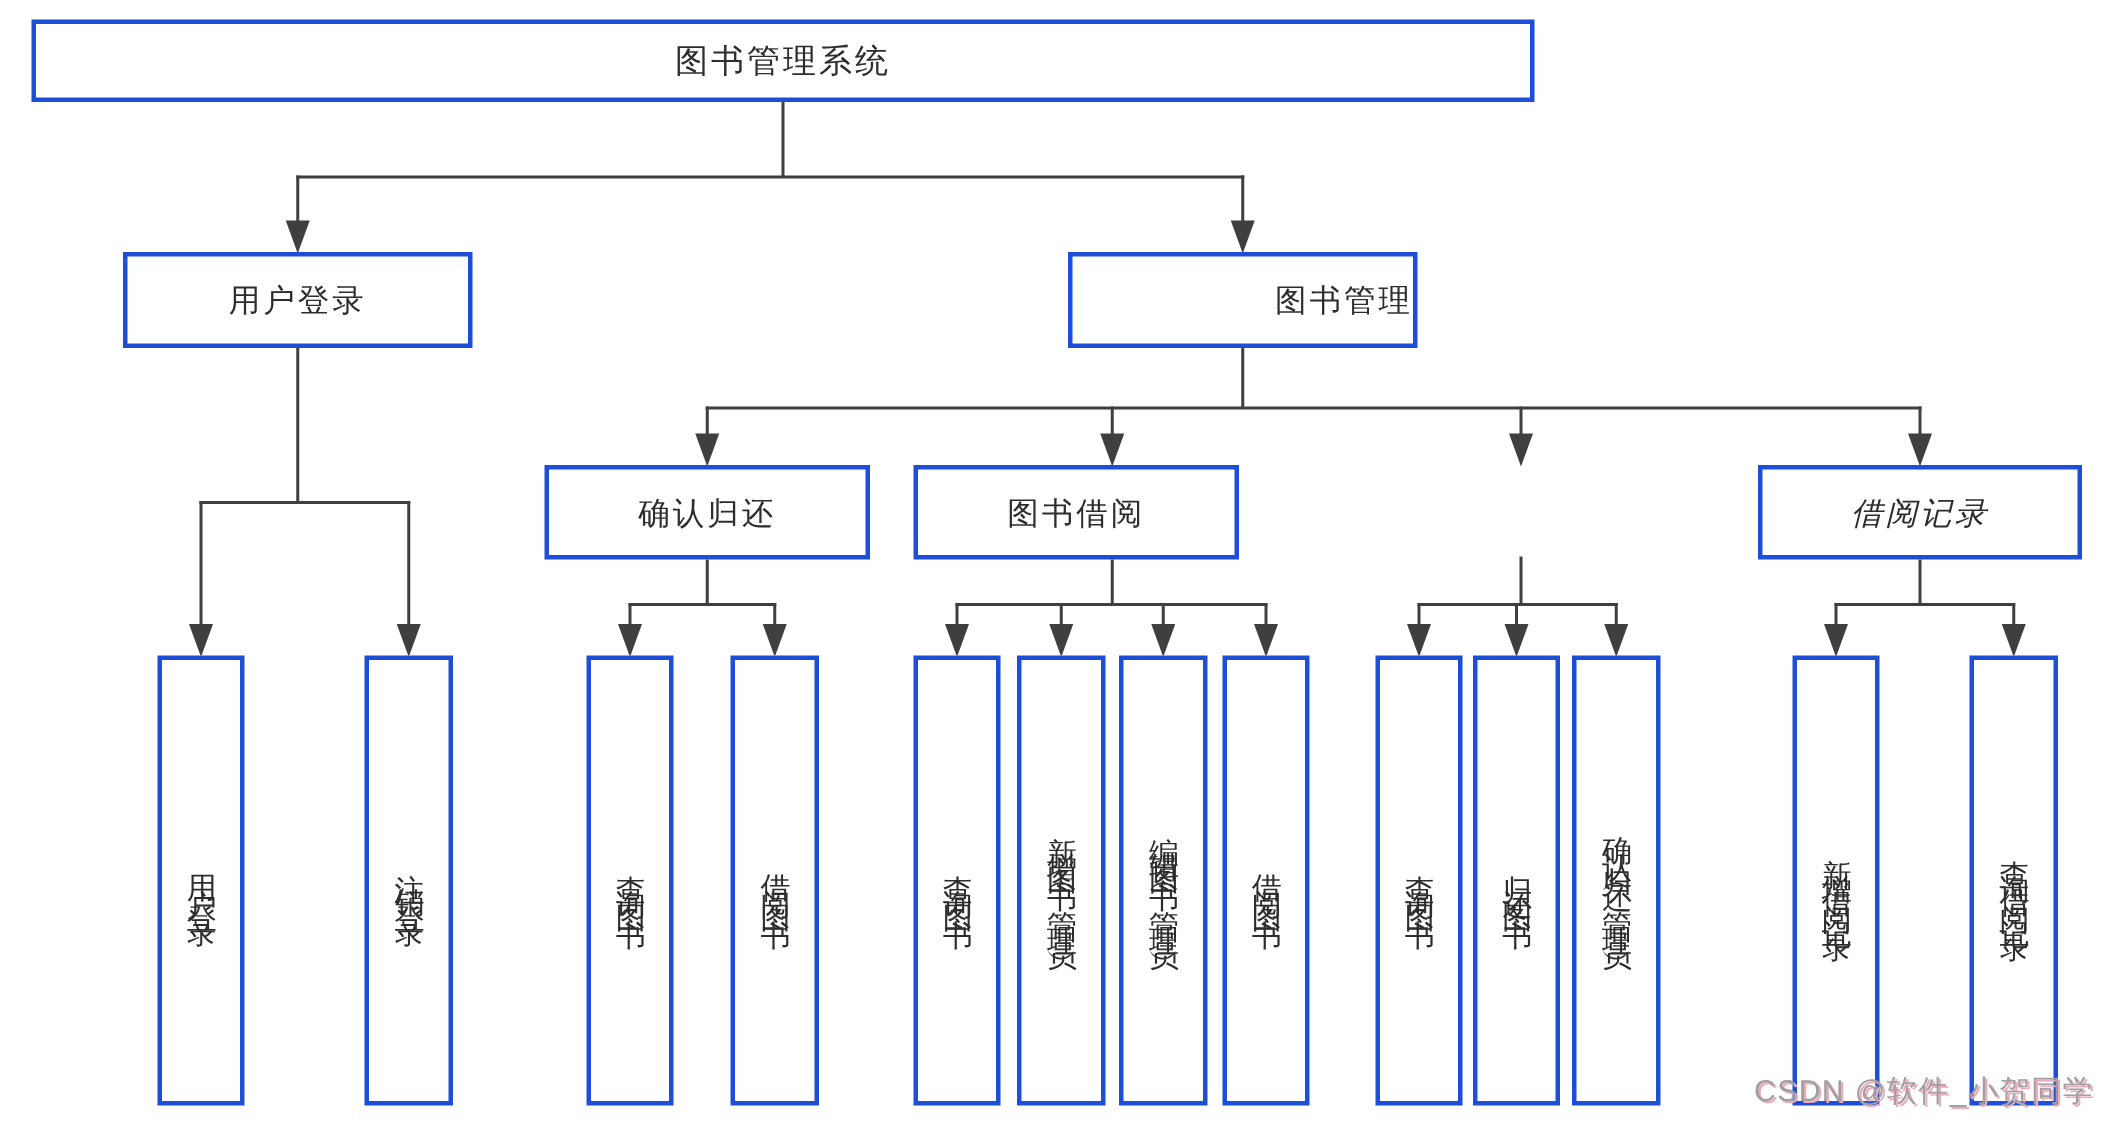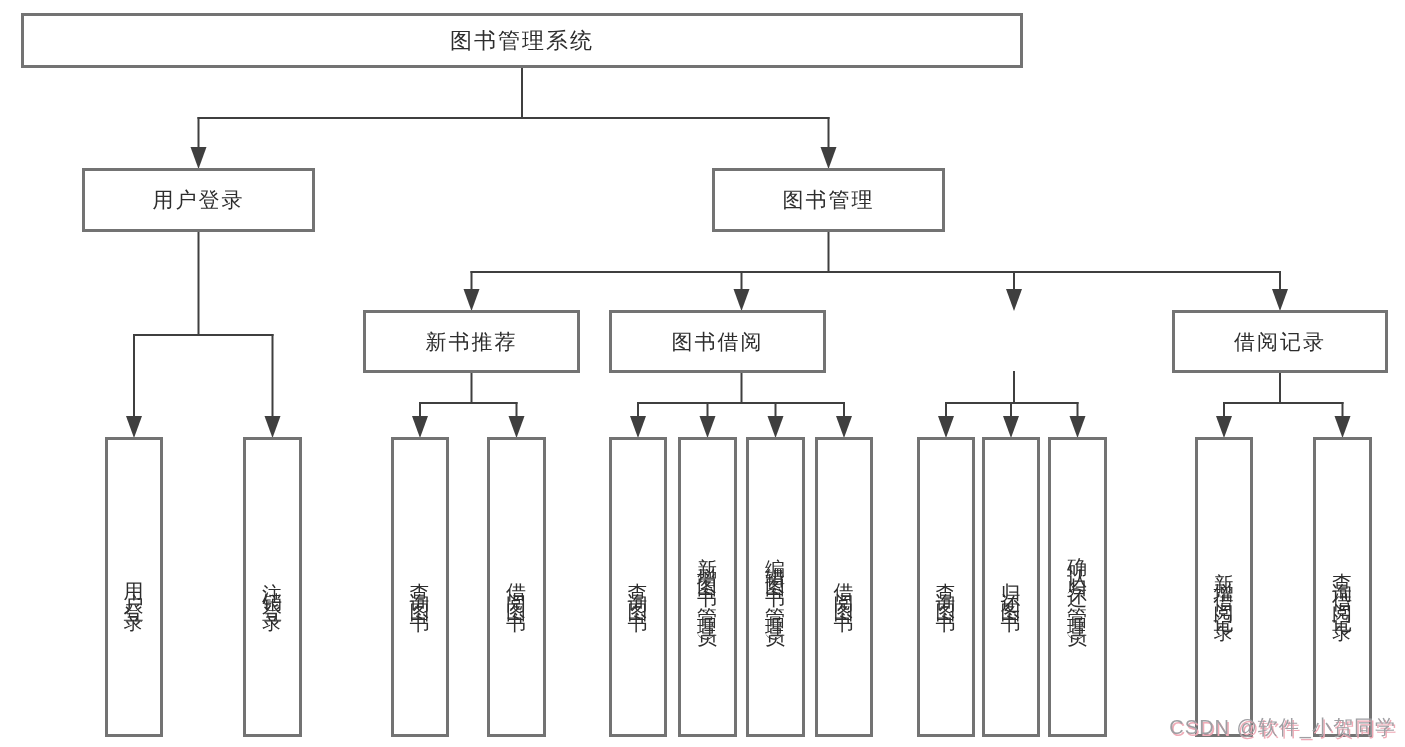--- a/index.html
+++ b/index.html
@@ -8,21 +8,21 @@
     width:1405px;height:747px;
     background:#ffffff;
     font-family:"Liberation Sans","DejaVu Sans",sans-serif;
     overflow:hidden;
   }
   #edges{position:absolute;left:0;top:0;z-index:1;}
   .node{
     position:absolute;
     box-sizing:border-box;
     background:#ffffff;
-    border:3px solid #737373;
+    border:3px solid #1d4ed8;
     display:flex;
     align-items:center;
     justify-content:center;
     color:#2d2d2d;
     z-index:2;
   }
   .hbox span{
     font-size:21px;
     letter-spacing:2px;
     white-space:nowrap;
@@ -106,30 +106,30 @@
       <line x1="1342.5" y1="402" x2="1342.5" y2="420" stroke="#3f3f3f" stroke-width="2"></line>
       <polygon points="1342.5,438 1334.5,416 1350.5,416" fill="#3f3f3f"></polygon>
     </svg>
 
   <div class="node hbox root" style="left: 21px; top: 13px; width: 1002px; height: 55px;">
     <span>图书管理系统</span>
   </div>
   <div class="node hbox" style="left: 82px; top: 168px; width: 233px; height: 64px;">
     <span>用户登录</span>
   </div>
-  <div class="node hbox" style="left: 712px; top: 168px; width: 233px; height: 64px;">
+  <div class="node hbox" style="left: 712px; top: 168px; width: 233px; height: 64px; justify-content: flex-end;">
     <span>图书管理</span>
   </div>
   <div class="node hbox" style="left: 363px; top: 310px; width: 217px; height: 63px;">
-    <span>新书推荐</span>
+    <span>确认归还</span>
   </div>
   <div class="node hbox" style="left: 609px; top: 310px; width: 217px; height: 63px;">
     <span>图书借阅</span>
   </div>
-  <div class="node hbox" style="left: 1172px; top: 310px; width: 216px; height: 63px;">
+  <div class="node hbox" style="left: 1172px; top: 310px; width: 216px; height: 63px; font-style: italic;">
     <span>借阅记录</span>
   </div>
 
   <div class="node vbox" style="left: 105px; top: 437px; width: 58px; height: 300px;">
     <span>用户登录</span>
   </div>
   <div class="node vbox" style="left: 243px; top: 437px; width: 59px; height: 300px;">
     <span>注销登录</span>
   </div>
   <div class="node vbox" style="left: 391px; top: 437px; width: 58px; height: 300px;">

